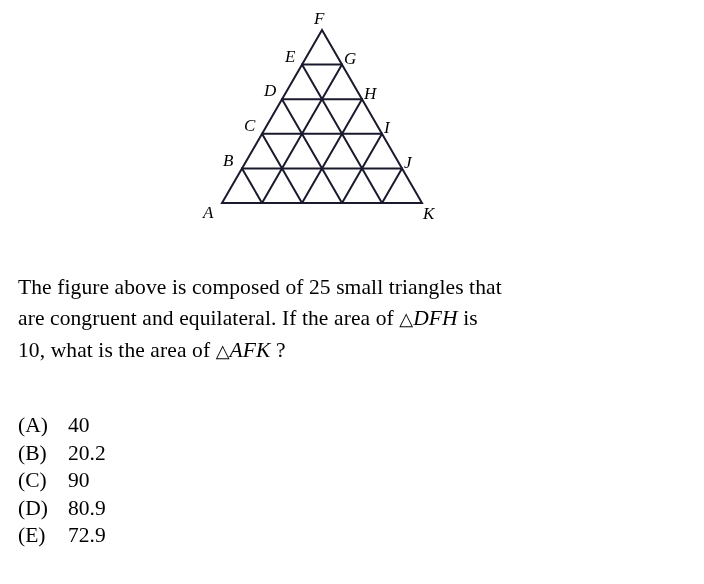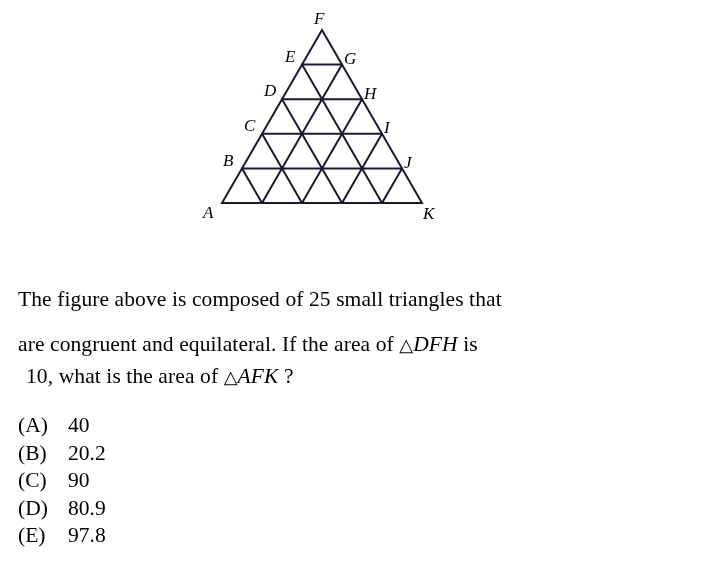--- a/index.html
+++ b/index.html
@@ -27,31 +27,31 @@
     height: 255px;
   }
   .figure-svg {
     position: absolute;
     left: 185px;
     top: 8px;
   }
   .question-block {
     position: absolute;
     left: 0;
-    top: 284px;
+    top: 272px;
     width: 632px;
   }
   .q-line {
     font-size: 21.5px;
     line-height: 31px;
     letter-spacing: 0.1px;
   }
   .q-line-1 { padding-left: 18px; }
-  .q-line-2 { padding-left: 18px; margin-top: 14px; }
-  .q-line-3 { padding-left: 26px; }
+  .q-line-2 { padding-left: 18px; }
+  .q-line-3 { padding-left: 18px; }
   .q-num {
     position: absolute;
     left: 4px;
     top: 0px;
     font-size: 21.5px;
   }
   .mathit {
     font-style: italic;
     font-family: "Liberation Serif", serif;
   }
@@ -146,17 +146,17 @@
     <div class="choice-row">
       <span class="choice-letter">(C)</span>
       <span class="choice-value">90</span>
     </div>
     <div class="choice-row">
       <span class="choice-letter">(D)</span>
       <span class="choice-value">80.9</span>
     </div>
     <div class="choice-row">
       <span class="choice-letter">(E)</span>
-      <span class="choice-value">97.8</span>
+      <span class="choice-value">72.9</span>
     </div>
   </div>
 
 </div>
 
 </body></html>

